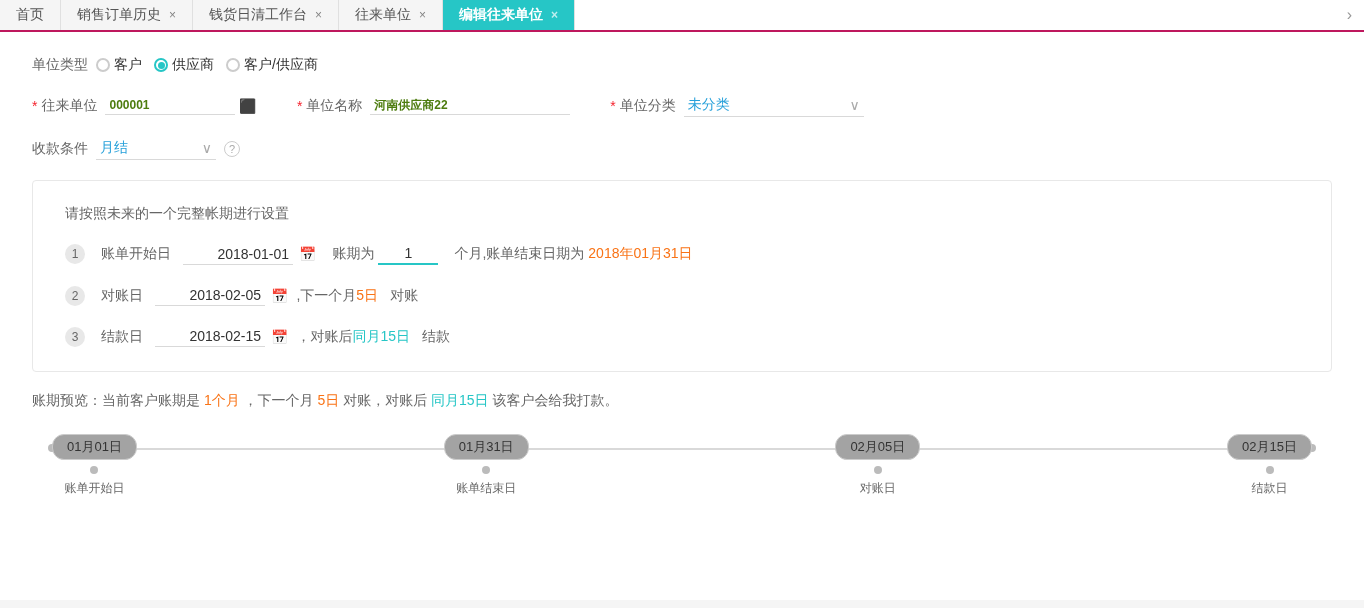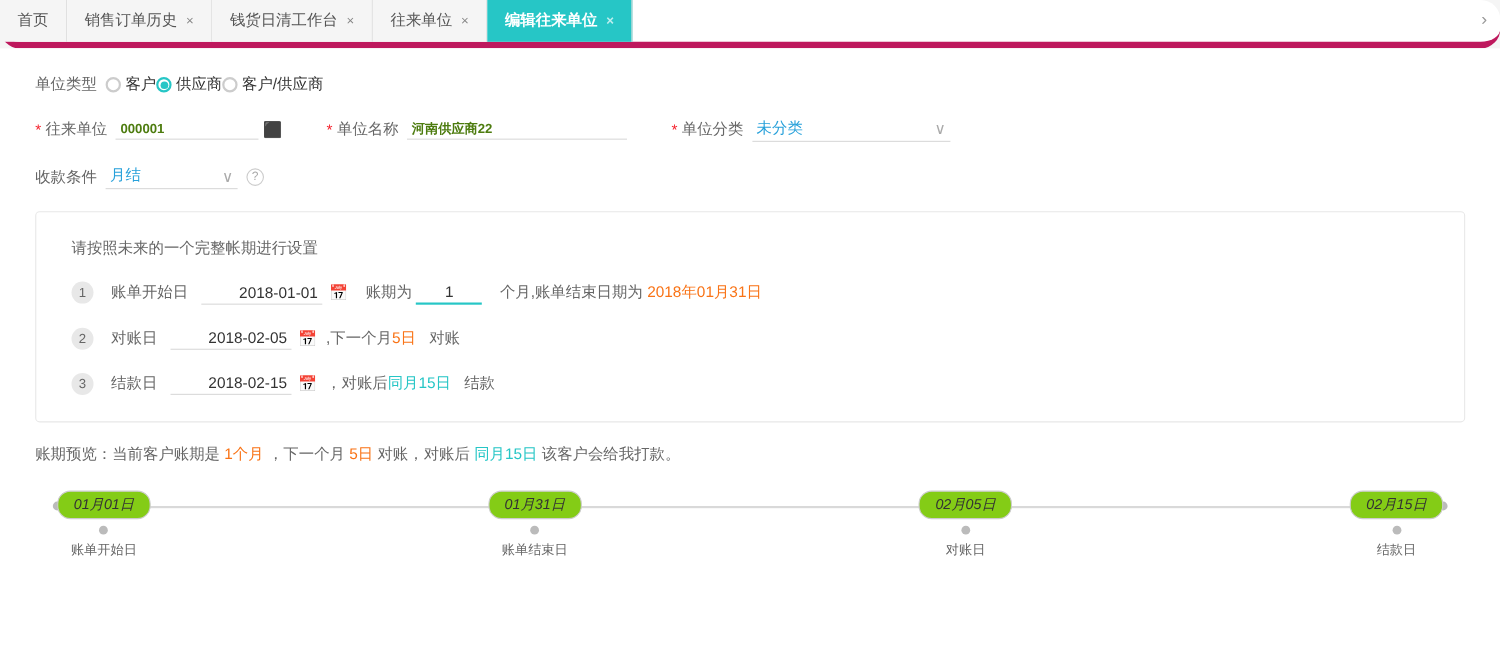--- a/index.html
+++ b/index.html
@@ -1,21 +1,21 @@
 <!DOCTYPE html>
 <html><head>
   <meta charset="utf-8">
   <style>
     * { box-sizing: border-box; margin: 0; padding: 0; }
     body { font-family: "Microsoft YaHei", "PingFang SC", sans-serif; font-size: 14px; color: #333; background: #f5f5f5; }
 
     
     .tab-bar {
       display: flex; align-items: center; background: #fff;
-      border-bottom: 6px solid #be185d; height: 44px; padding-left: 0; border-radius: 18px;
+      border-bottom: 2px solid #be185d; height: 32px; padding-left: 0;
     }
     .tab-item {
       display: flex; align-items: center; padding: 0 16px; height: 100%;
       cursor: pointer; color: #555; font-size: 14px; border-right: 1px solid #e0e0e0;
       white-space: nowrap; background: #f5f5f5;
     }
     .tab-item.active {
       background: #26c6c6; color: #fff; font-weight: bold;
     }
     .tab-item .close-icon {
@@ -34,21 +34,21 @@
     .form-row {
       display: flex; align-items: center; margin-bottom: 20px;
     }
     .form-label {
       color: #666; white-space: nowrap; margin-right: 8px;
     }
     .required-star {
       color: #f5222d; margin-right: 4px;
     }
     .radio-group {
-      display: flex; align-items: center; gap: 0;
+      display: flex; align-items: center; gap: 12px;
     }
     .radio-item {
       display: flex; align-items: center; gap: 4px; cursor: pointer;
     }
     .radio-circle {
       width: 14px; height: 14px; border-radius: 50%; border: 2px solid #ccc;
       display: flex; align-items: center; justify-content: center;
     }
     .radio-circle.selected {
       border-color: #26c6c6;
@@ -133,21 +133,21 @@
       position: absolute; top: 14px; left: 20px; right: 20px; height: 2px; background: #d9d9d9; z-index: 0;
     }
     .tl-nodes {
       display: flex; justify-content: space-between; width: 100%; position: relative; z-index: 1;
     }
     .tl-node {
       display: flex; flex-direction: column; align-items: center;
     }
     .tl-pill {
       border: 1px solid #ccc; border-radius: 12px; padding: 3px 14px;
-      font-size: 13px; background: #84cc16; color: #333; white-space: nowrap; font-style: italic;
+      font-size: 13px; background: #a3a3a3; color: #333; white-space: nowrap;
     }
     .tl-dot {
       width: 8px; height: 8px; border-radius: 50%; background: #bbb; margin: 6px 0;
     }
     .tl-text {
       font-size: 12px; color: #666;
     }
     .end-dot {
       width: 8px; height: 8px; border-radius: 50%; background: #bbb;
       position: absolute; right: 16px; top: 10px;

